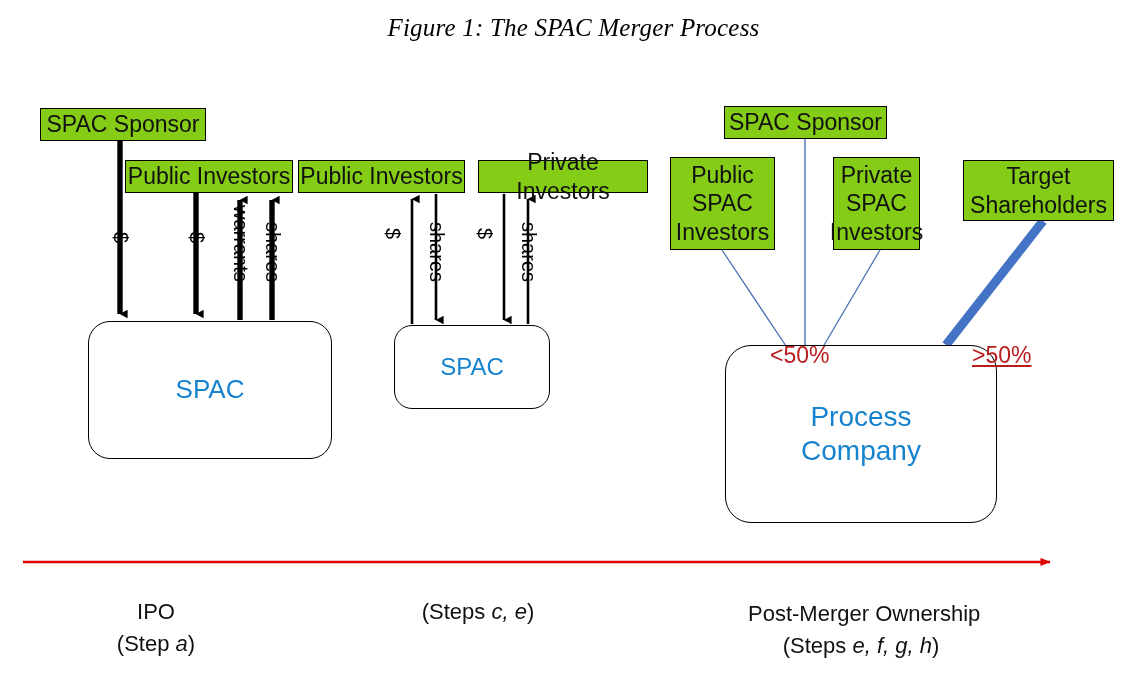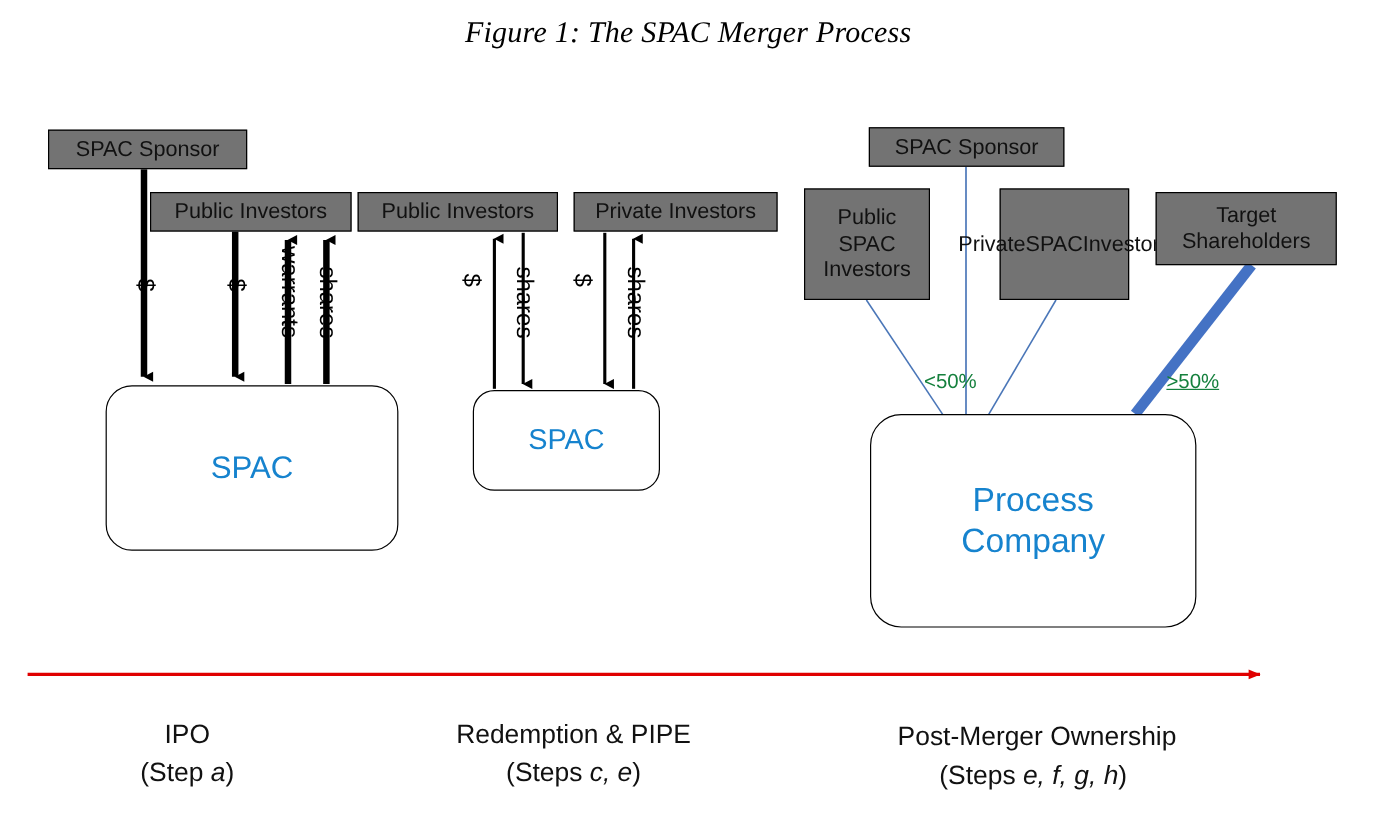--- a/index.html
+++ b/index.html
@@ -27,26 +27,26 @@
     font-family: "Liberation Serif", serif;
     font-style: italic;
     font-size: 25px;
     color: #000000;
     letter-spacing: 0.2px;
   }
   .box {
     position: absolute;
     box-sizing: border-box;
     border: 1.4px solid #000000;
-    background: #737373;
+    background: #84cc16;
     display: flex;
     align-items: center;
     justify-content: center;
     text-align: center;
-    font-size: 18px;
+    font-size: 23px;
     color: #111111;
     line-height: 1.22;
     z-index: 5;
   }
   .rbox {
     position: absolute;
     box-sizing: border-box;
     border: 1.6px solid #000000;
     border-radius: 22px;
     background: #ffffff;
@@ -71,24 +71,25 @@
     position: absolute;
     font-size: 20px;
     color: #000000;
     transform-origin: 0 0;
     transform: rotate(90deg);
     white-space: nowrap;
     z-index: 7;
   }
   .pct {
     position: absolute;
-    font-size: 17px;
-    color: #15803d;
+    font-size: 23px;
+    color: #b91c1c;
     white-space: nowrap;
     z-index: 9;
+    margin-top: 34px;
   }
   .caption {
     position: absolute;
     text-align: center;
     font-size: 22px;
     color: #111111;
     line-height: 1.45;
     white-space: nowrap;
   }
   .caption em {
@@ -177,21 +178,21 @@
   <div class="box" style="left:724px; top:106px; width:163px; height:33px;">
     <span>SPAC Sponsor</span>
   </div>
 
   <div class="box" style="left:670px; top:157px; width:105px; height:93px; flex-direction:column;">
     <span>Public</span>
     <span>SPAC</span>
     <span>Investors</span>
   </div>
 
-  <div class="box" style="left:833px; top:157px; width:108px; height:93px; flex-direction:row;justify-content:center;">
+  <div class="box" style="left:833px; top:157px; width:87px; height:93px; flex-direction:column;justify-content:center;">
     <span>Private</span>
     <span>SPAC</span>
     <span>Investors</span>
   </div>
 
   <div class="box" style="left:963px; top:160px; width:151px; height:61px; flex-direction:column;">
     <span>Target</span>
     <span>Shareholders</span>
   </div>
 
@@ -202,21 +203,20 @@
     <span>Process</span>
     <span>Company</span>
   </div>
 
   <div class="caption" style="left:56px; top:596px; width:200px;">
     <span>IPO</span>
     <span class="cap-line2"><span>(Step </span><em>a</em><span>)</span></span>
   </div>
 
   <div class="caption" style="left:368px; top:596px; width:220px;">
-    <span>Redemption &amp; PIPE</span>
     <span class="cap-line2"><span>(Steps </span><em>c, e</em><span>)</span></span>
   </div>
 
   <div class="caption" style="left:748px; top:598px; width:226px;">
     <span>Post-Merger Ownership</span>
     <span class="cap-line2"><span>(Steps </span><em>e, f, g, h</em><span>)</span></span>
   </div>
 
 </div>
 

